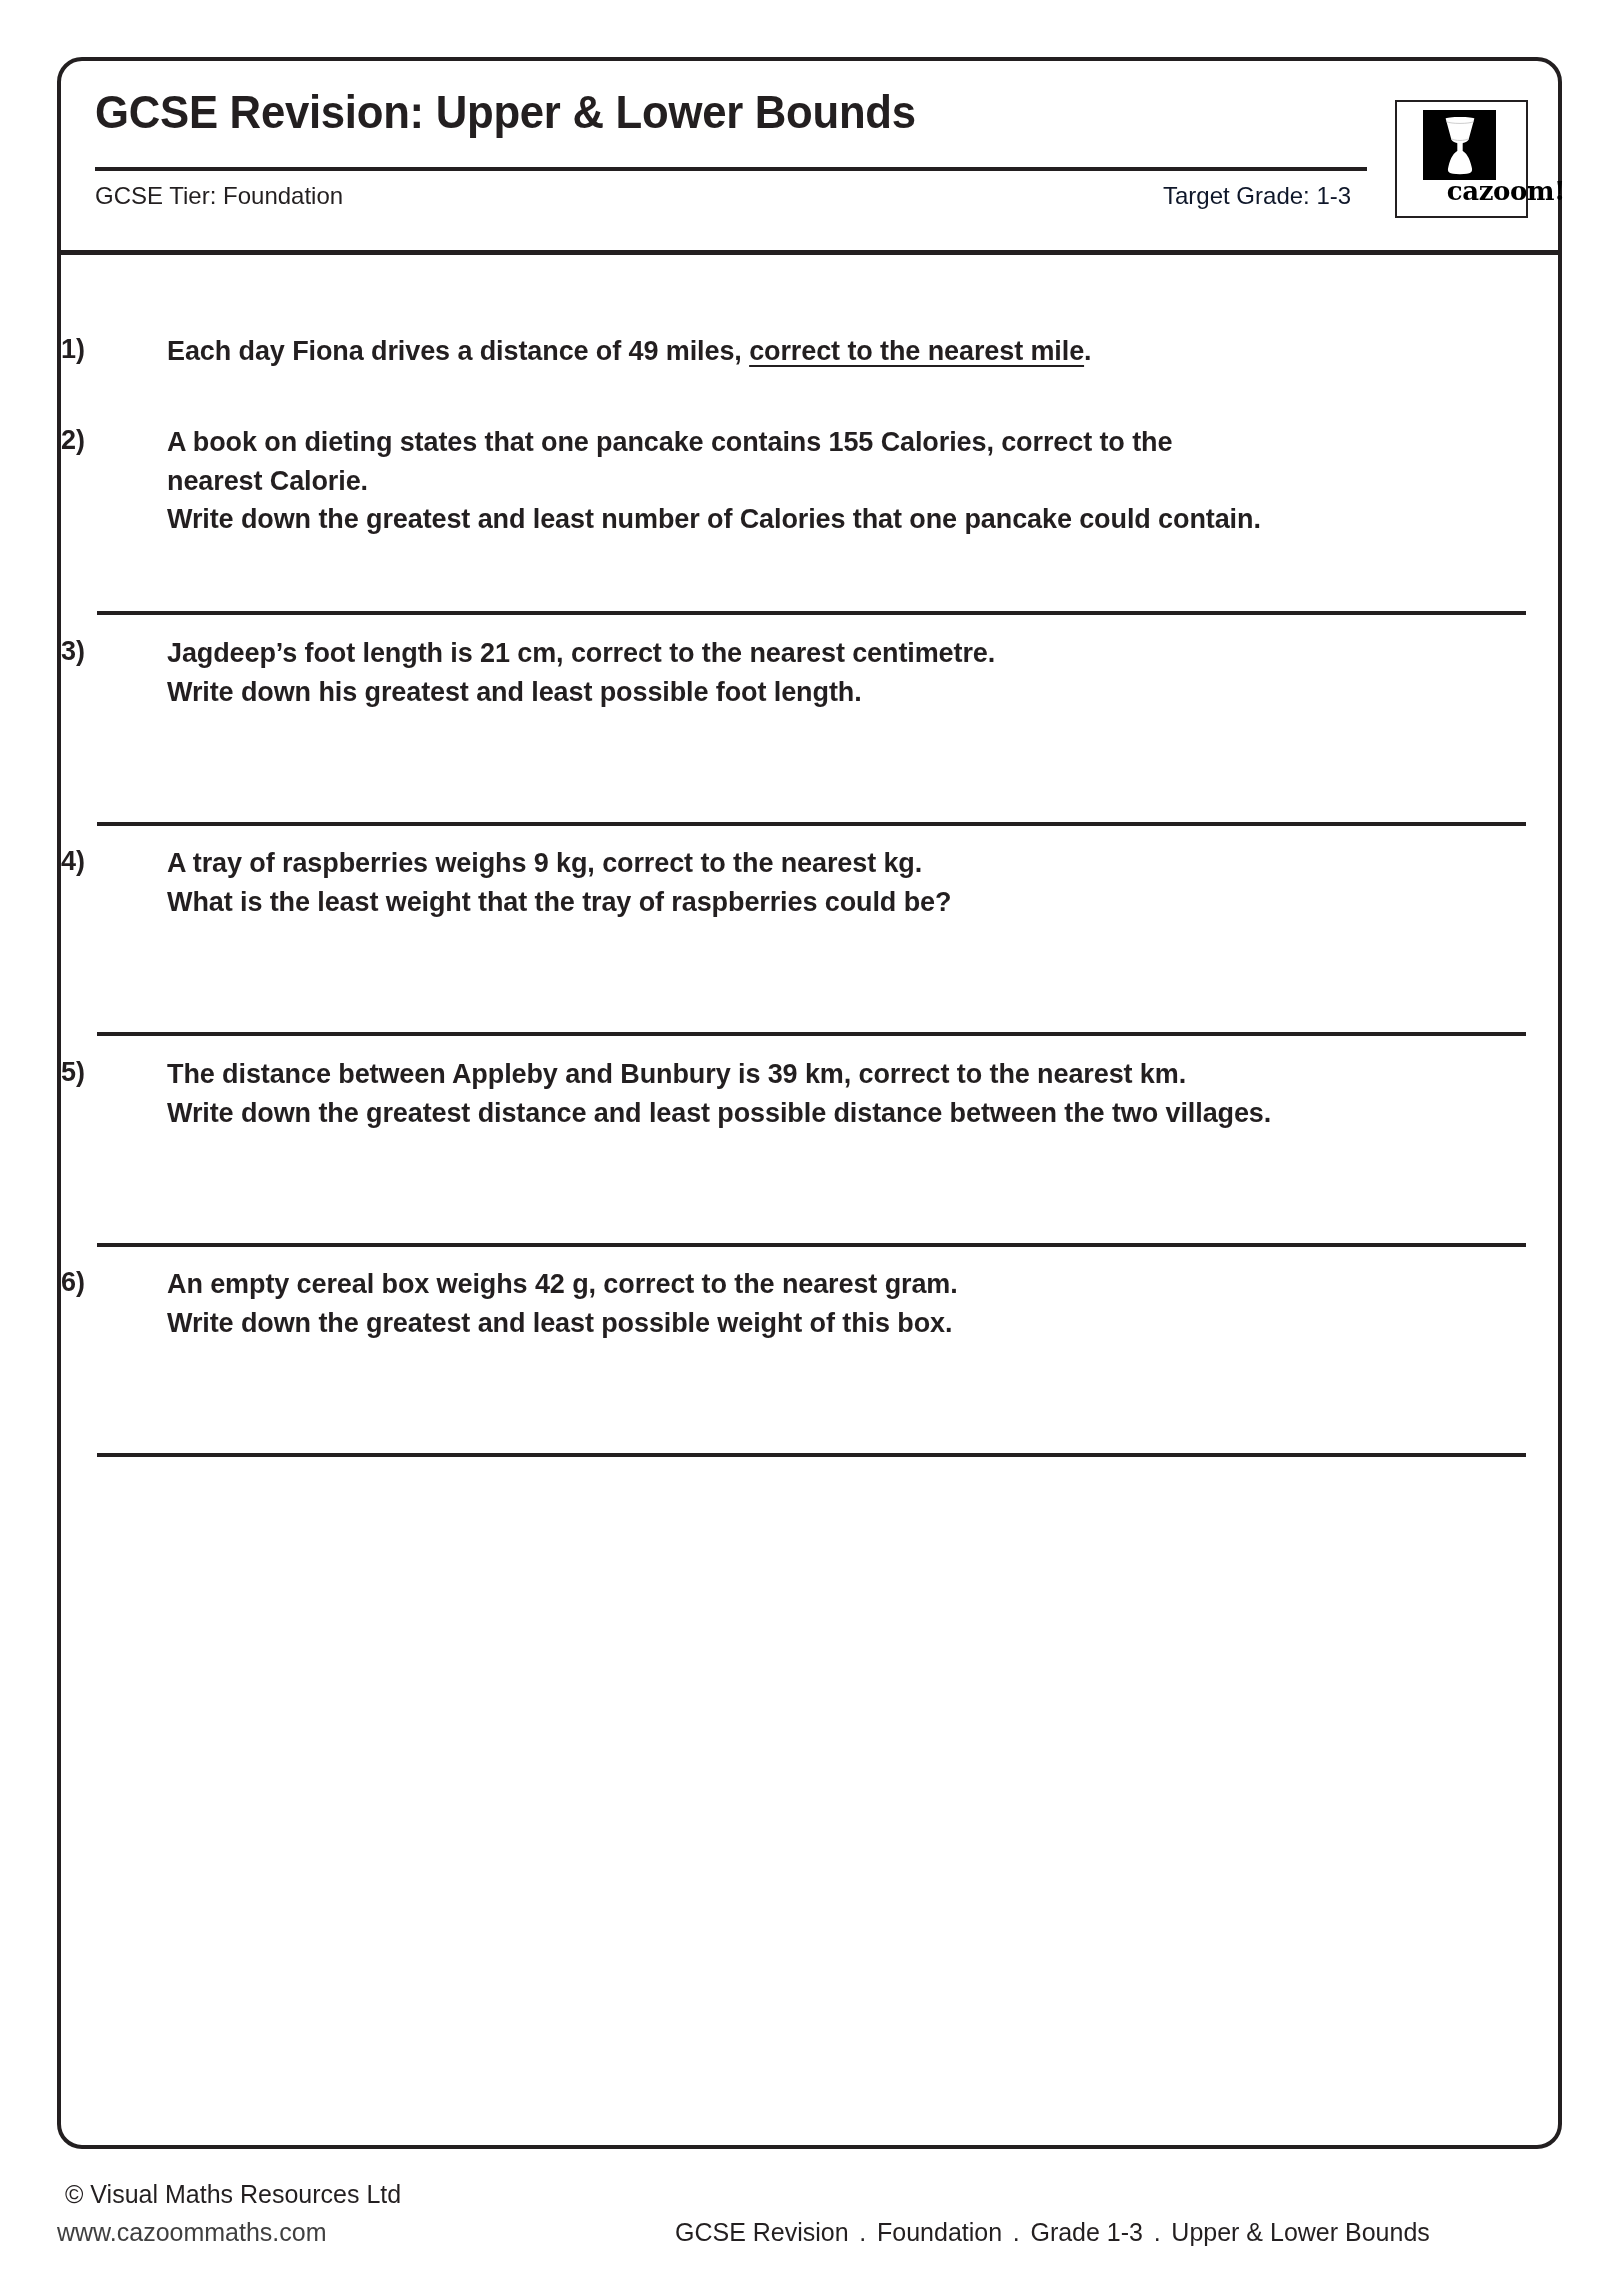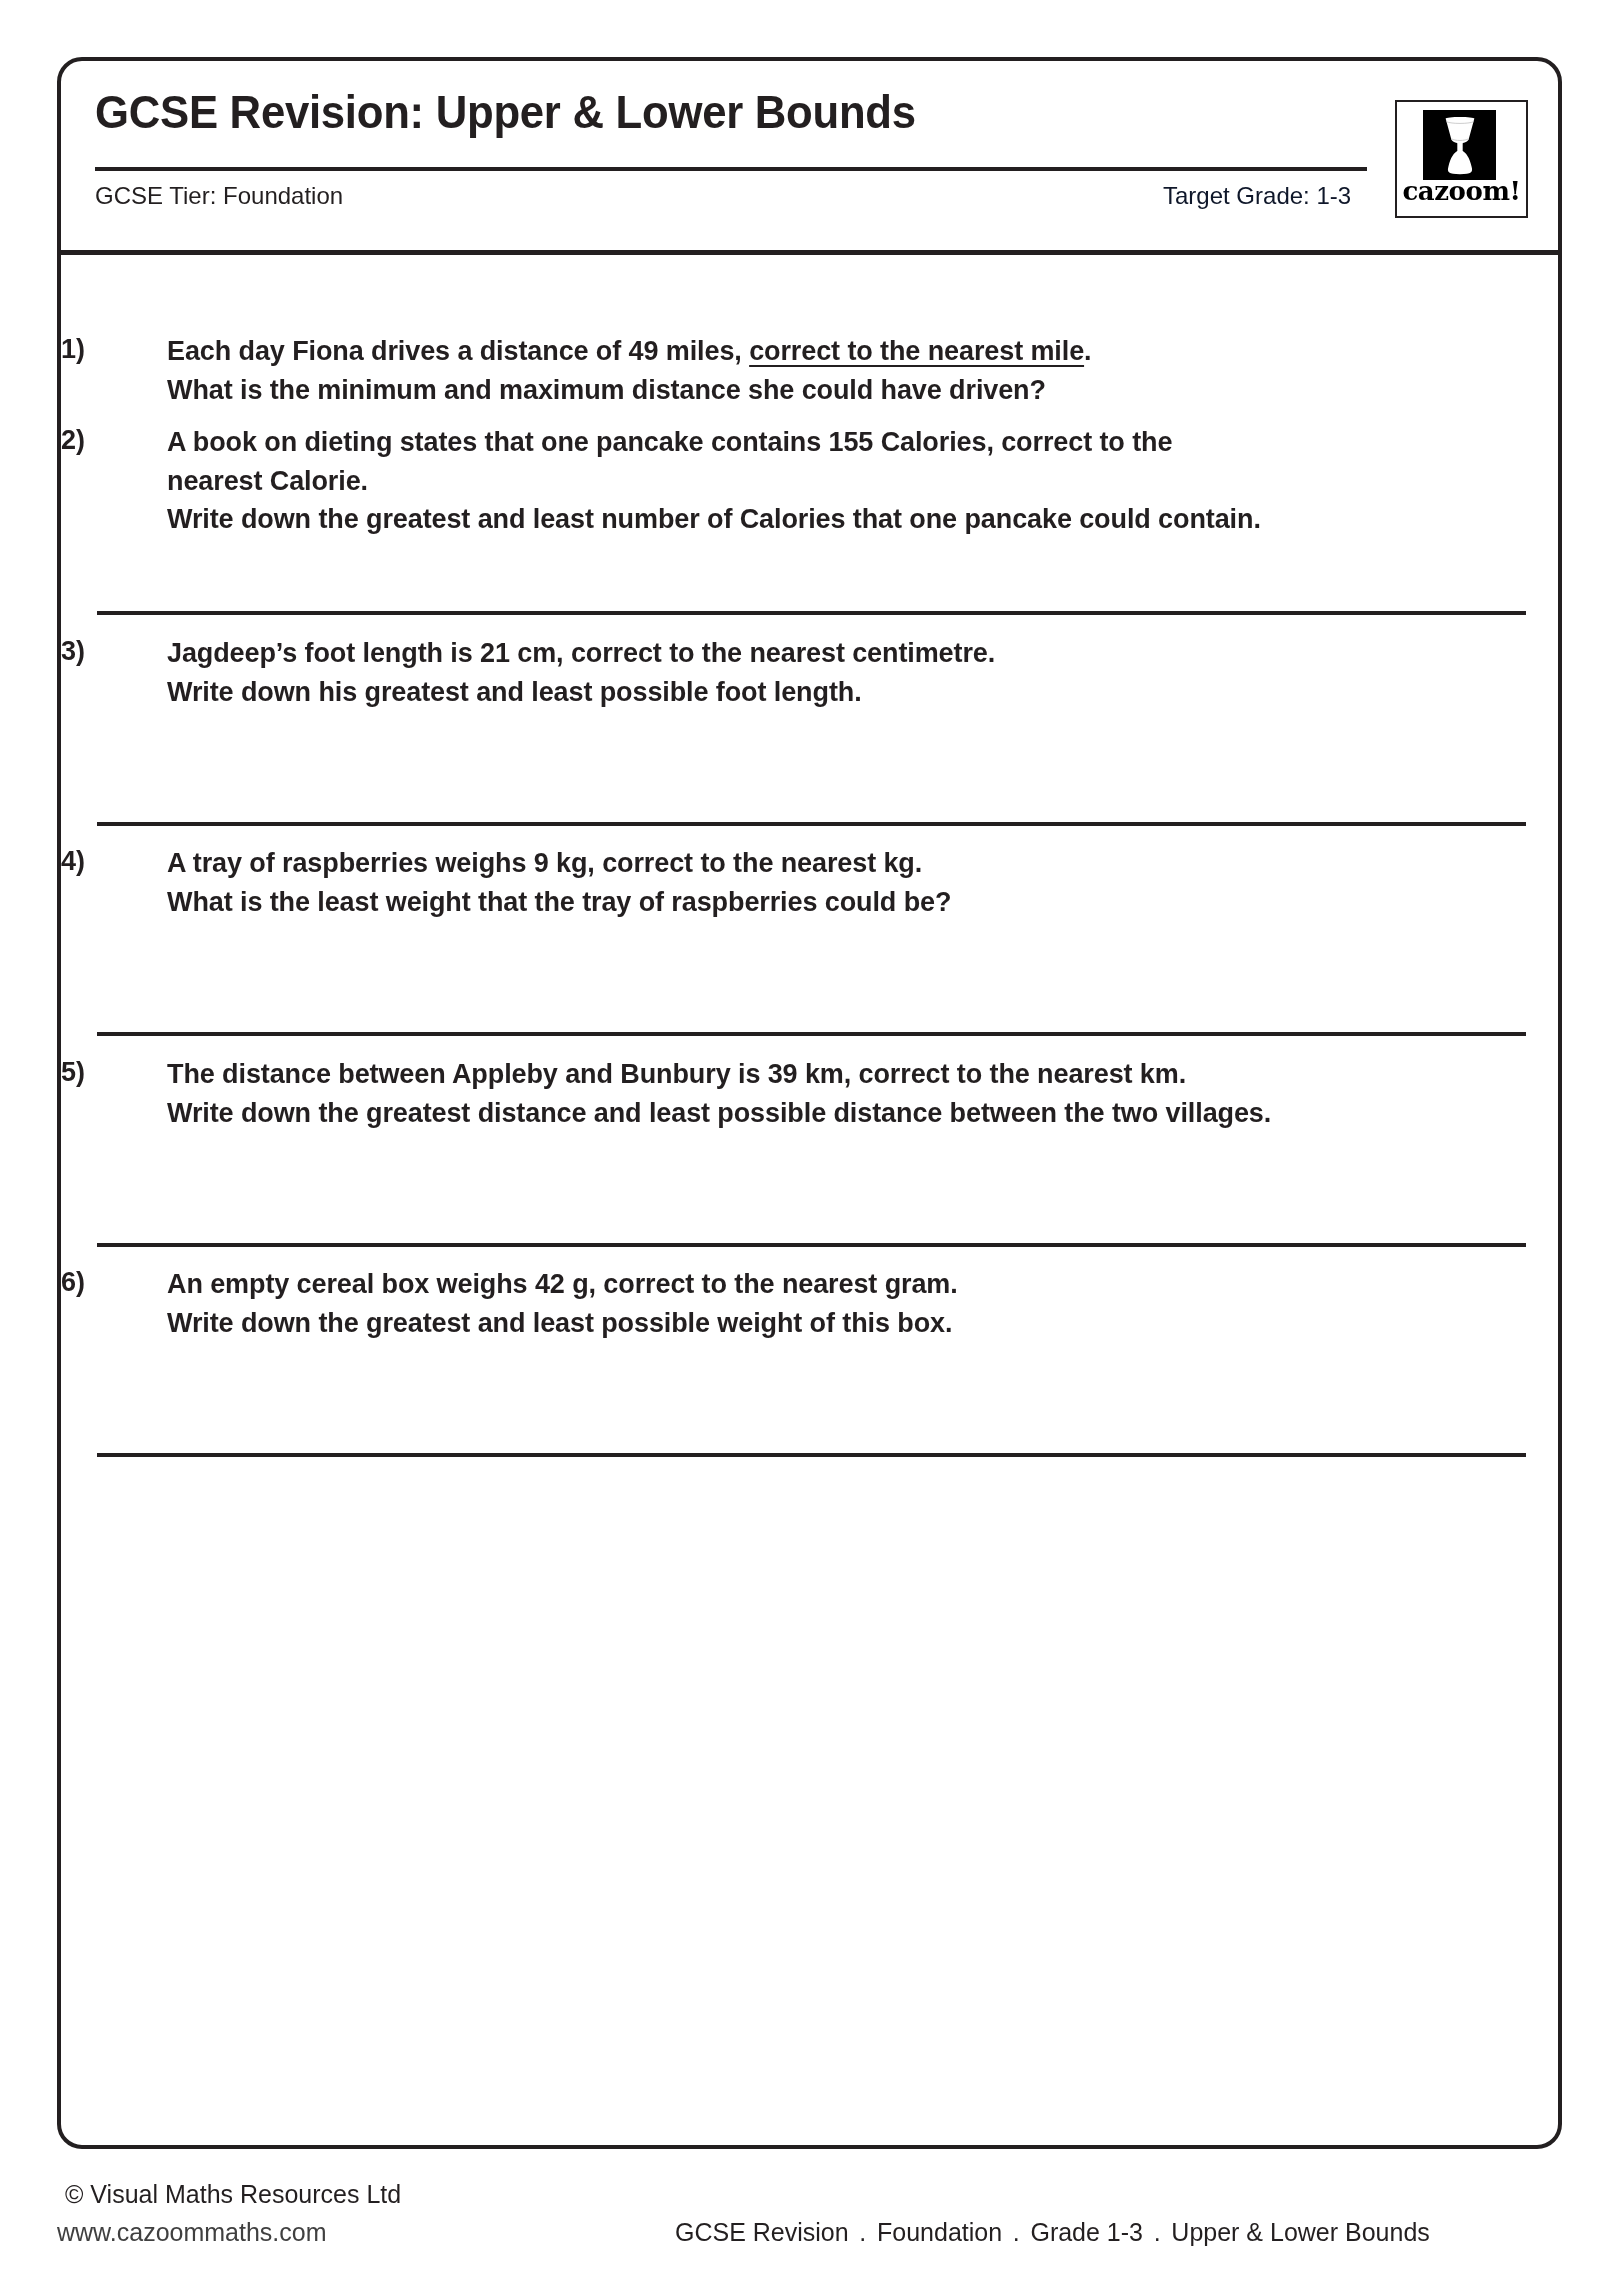--- a/index.html
+++ b/index.html
@@ -100,27 +100,28 @@
     left: 19px;
     top: 4.5px;
     width: 36px;
     height: 61px;
   }
   #logo-wordmark {
     position: absolute;
     left: 0;
     top: 76px;
     width: 100%;
-    text-align: center;
+    text-align: right;
     font-family: "DejaVu Serif", "Liberation Serif", serif;
     font-weight: bold;
     font-size: 26px;
     letter-spacing: -0.4px;
     color: #000000;
     line-height: 1;
+    padding-left: 39px;
   }
 
   
   #header-divider {
     position: absolute;
     left: -0.9px;
     top: 189px;
     width: calc(100% + 1.8px);
     height: 5.4px;
     background: #231f20;
@@ -241,21 +242,20 @@
 
     <div id="header-divider"></div>
   </div>
 
   <div id="questions">
       <div class="question" style="position: absolute; left: 0px; right: 0px; top: 79px;">
         <div class="q-inner">
           <div class="q-num">1)</div>
           <div class="q-lines">
             <div class="q-line"><span>Each day Fiona drives a distance of 49 miles, </span><span class="u">correct to the nearest mile</span><span>.</span></div>
-            <div class="q-line"><span>What is the minimum and maximum distance she could have driven?</span></div>
           </div>
         </div>
       </div>
       <div class="question" style="position: absolute; left: 0px; right: 0px; top: 170px;">
         <div class="q-inner">
           <div class="q-num">2)</div>
           <div class="q-lines">
             <div class="q-line"><span>A book on dieting states that one pancake contains 155 Calories, correct to the</span></div>
             <div class="q-line"><span>nearest Calorie.</span></div>
             <div class="q-line"><span>Write down the greatest and least number of Calories that one pancake could contain.</span></div>

